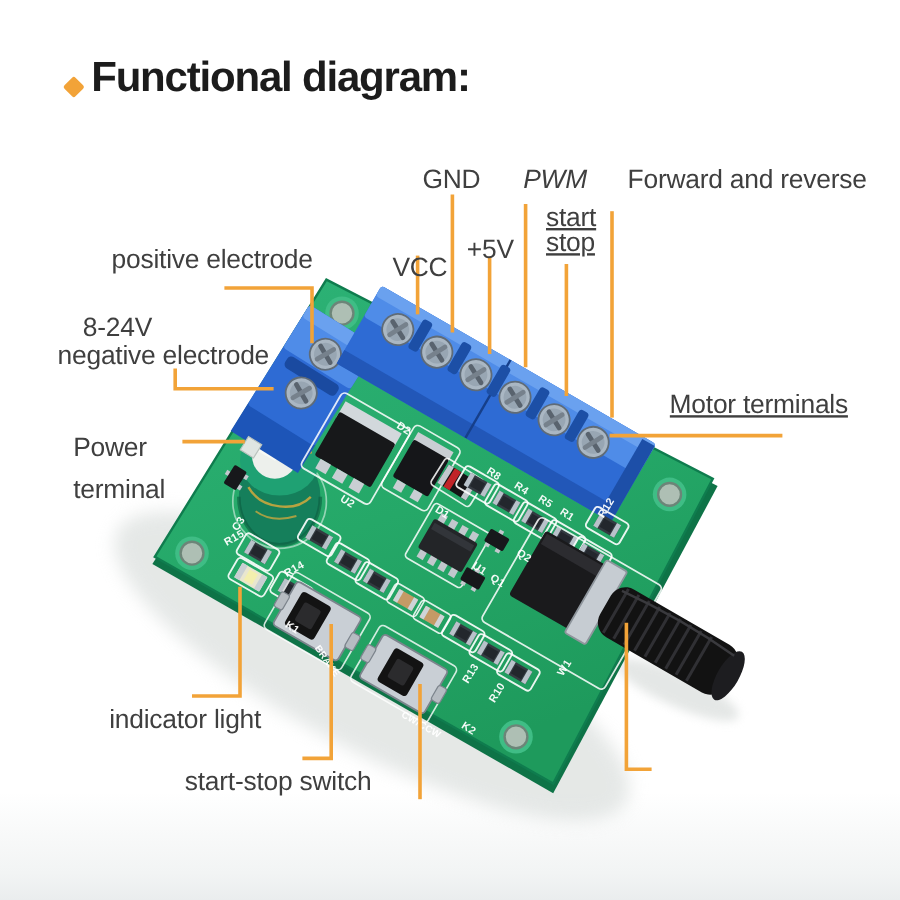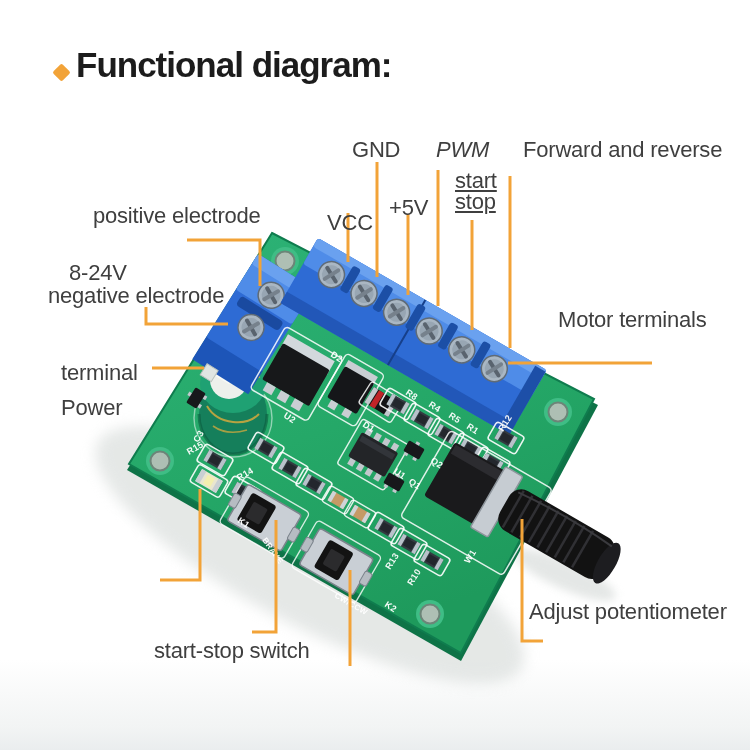--- a/index.html
+++ b/index.html
@@ -291,21 +291,21 @@
   <div class="lbl" style="left:389px;top:197px;">+5V</div>
   <div class="lbl pins" style="left:455px;top:170px;text-decoration:underline;">
     <div>start</div>
     <div>stop</div>
   </div>
 
   <div class="lbl" style="left:93px;top:205px;">positive electrode</div>
   <div class="lbl" style="left:69px;top:262px;">8-24V</div>
   <div class="lbl" style="left:48px;top:285px;text-align:right;">negative electrode</div>
   <div class="lbl two" style="left:61px;top:355px;">
+    <div>Power</div>
     <div>terminal</div>
-    <div>Power</div>
   </div>
 
-  <div class="lbl" style="left:558px;top:309px;">Motor terminals</div>
-  <div class="lbl" style="left:529px;top:601px;">Adjust potentiometer</div>
+  <div class="lbl" style="left:558px;top:326px;text-decoration:underline;">Motor terminals</div>
+  <div class="lbl" style="left:91px;top:589px;">indicator light</div>
   <div class="lbl" style="left:154px;top:640px;">start-stop switch</div>
 
 </div>
 
 </body></html>

